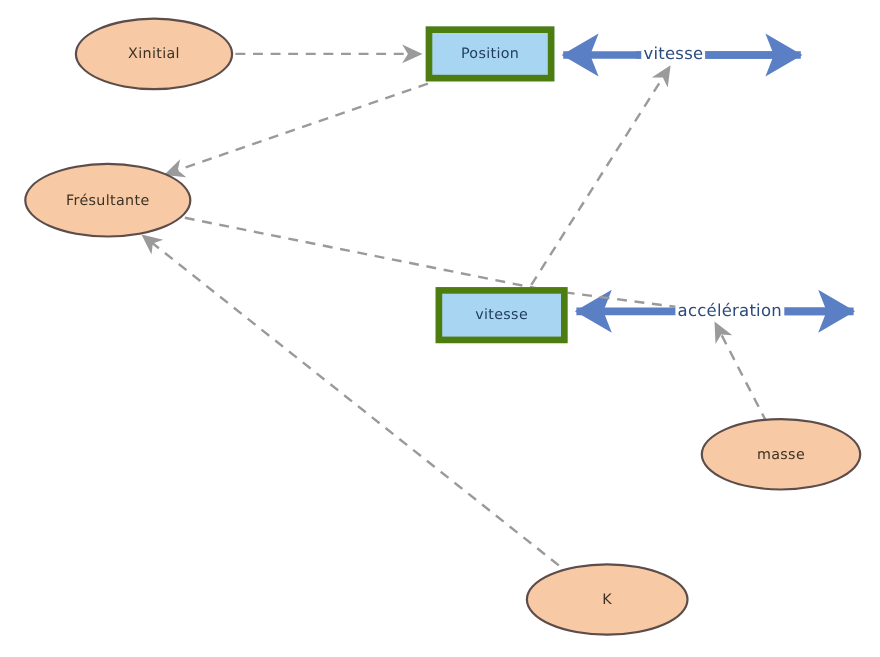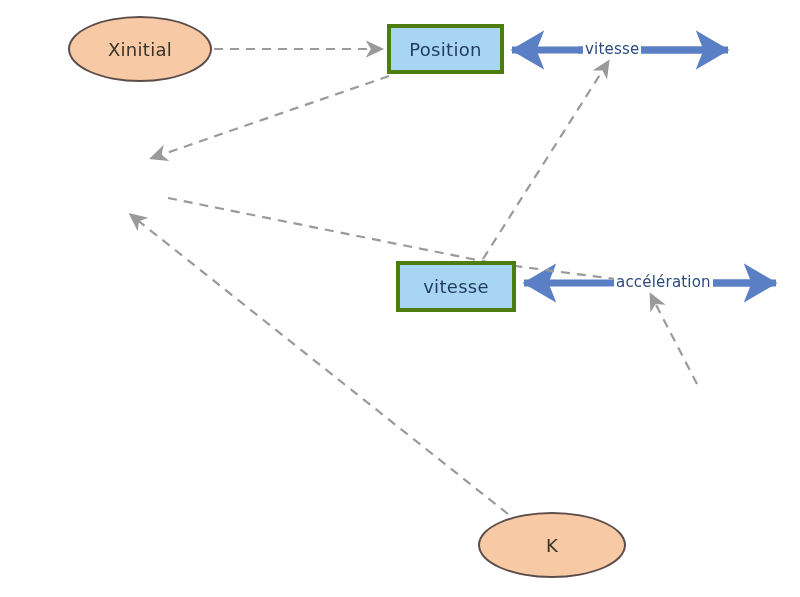--- a/index.html
+++ b/index.html
@@ -31,26 +31,26 @@
     align-items: center;
     justify-content: center;
     text-align: center;
   }
   .node-ellipse {
     border-radius: 50%;
     border: 2px solid #5c4d4a;
     background: #f7caa5;
   }
   .node-rect {
-    border: 4px solid #4d7c0f;
+    border: 6px solid #4d7c0f;
     background: #a8d5f2;
   }
   .node-label {
     font-family: "DejaVu Sans", sans-serif;
-    font-size: 18px;
+    font-size: 13px;
     color: #3a3226;
     letter-spacing: 0.3px;
     white-space: nowrap;
   }
   .node-rect .node-label {
     color: #1f3b5c;
   }
   .edge-label {
     position: absolute;
     font-family: "DejaVu Sans", sans-serif;
@@ -95,21 +95,27 @@
       <line x1="508" y1="514" x2="131" y2="215"></line>
     </g>
 
     <path d="M 168 198 L 492 263 L 638 282" stroke="#9a9a9a" stroke-width="2.2" fill="none" stroke-dasharray="9 7"></path>
   </svg>
 
   <div class="node node-ellipse" style="left:68px; top:16px; width:144px; height:66px;">
     <span class="node-label">Xinitial</span>
   </div>
 
+  <div class="node node-ellipse" style="left:22px; top:148px; width:152px; height:68px;">
+    <span class="node-label">Frésultante</span>
+  </div>
 
+  <div class="node node-ellipse" style="left:637px; top:380px; width:146px; height:66px;">
+    <span class="node-label">masse</span>
+  </div>
 
   <div class="node node-ellipse" style="left:478px; top:512px; width:148px; height:66px;">
     <span class="node-label">K</span>
   </div>
 
   <div class="node node-rect" style="left:387px; top:24px; width:117px; height:50px;">
     <span class="node-label">Position</span>
   </div>
 
   <div class="node node-rect" style="left:396px; top:261px; width:120px; height:51px;">

